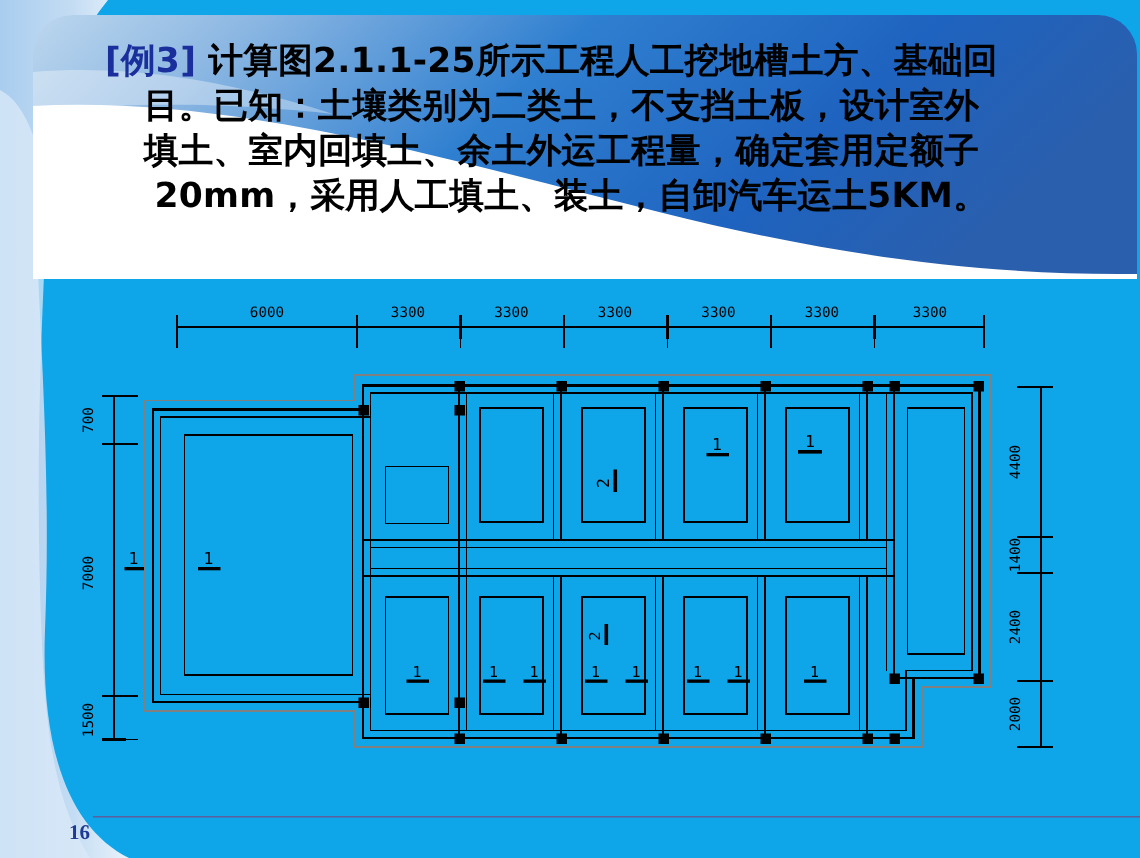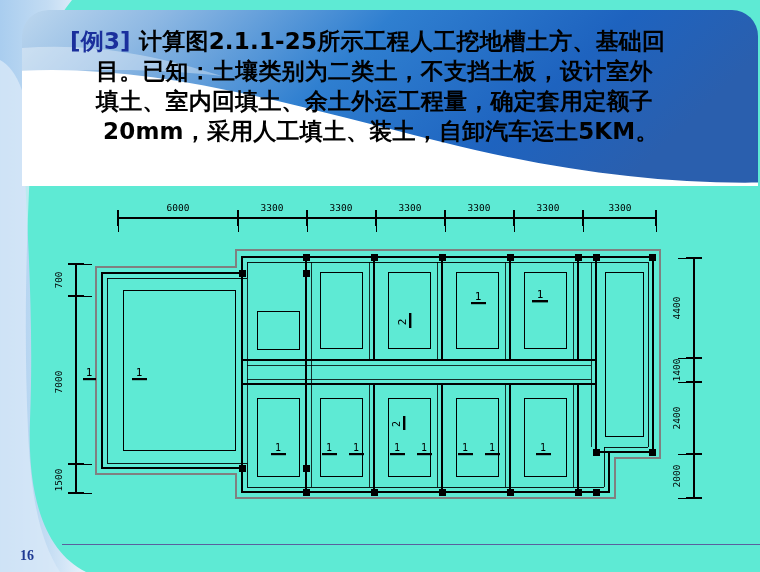--- a/index.html
+++ b/index.html
@@ -2,21 +2,21 @@
 <html><head>
 <meta charset="utf-8">
 <title>PPT Slide 16</title>
 <style>
   html,body{margin:0;padding:0;}
   body{
     width:760px;height:572px;overflow:hidden;
     font-family:"Liberation Sans","DejaVu Sans",sans-serif;
     background:#ffffff;position:relative;
   }
-  #slide{position:absolute;left:0;top:0;width:760px;height:572px;background:#5eead4;overflow:hidden;}
+  #slide{position:absolute;left:0;top:0;width:760px;height:572px;background:#0ea5e9;overflow:hidden;}
 
   
   .left-band{position:absolute;left:0;top:0;width:120px;height:572px;pointer-events:none;}
 
   
   .header{
     position:absolute;left:22px;top:10px;width:738px;height:176px;
     border-top-left-radius:26px;border-bottom-right-radius:0;
     overflow:hidden;
   }
@@ -33,21 +33,21 @@
   
   .drawing{position:absolute;left:0;top:186px;width:706px;height:340px;}
 
   
   .footer-rule{
     position:absolute;left:62px;top:544px;width:698px;height:0;
     border-top:1.6px solid #5b5f9e;
   }
   .page-num{
     position:absolute;left:20px;top:548px;width:40px;
-    text-align:left;color:#1f3a93;font-weight:bold;font-size:14px;
+    text-align:right;color:#1f3a93;font-weight:bold;font-size:14px;
     font-family:"Liberation Serif","DejaVu Serif",serif;
   }
   svg{display:block;}
   text{font-family:"DejaVu Sans Mono","Liberation Mono",monospace;}
 </style>
 </head>
 <body>
 
 <div id="slide">
 

